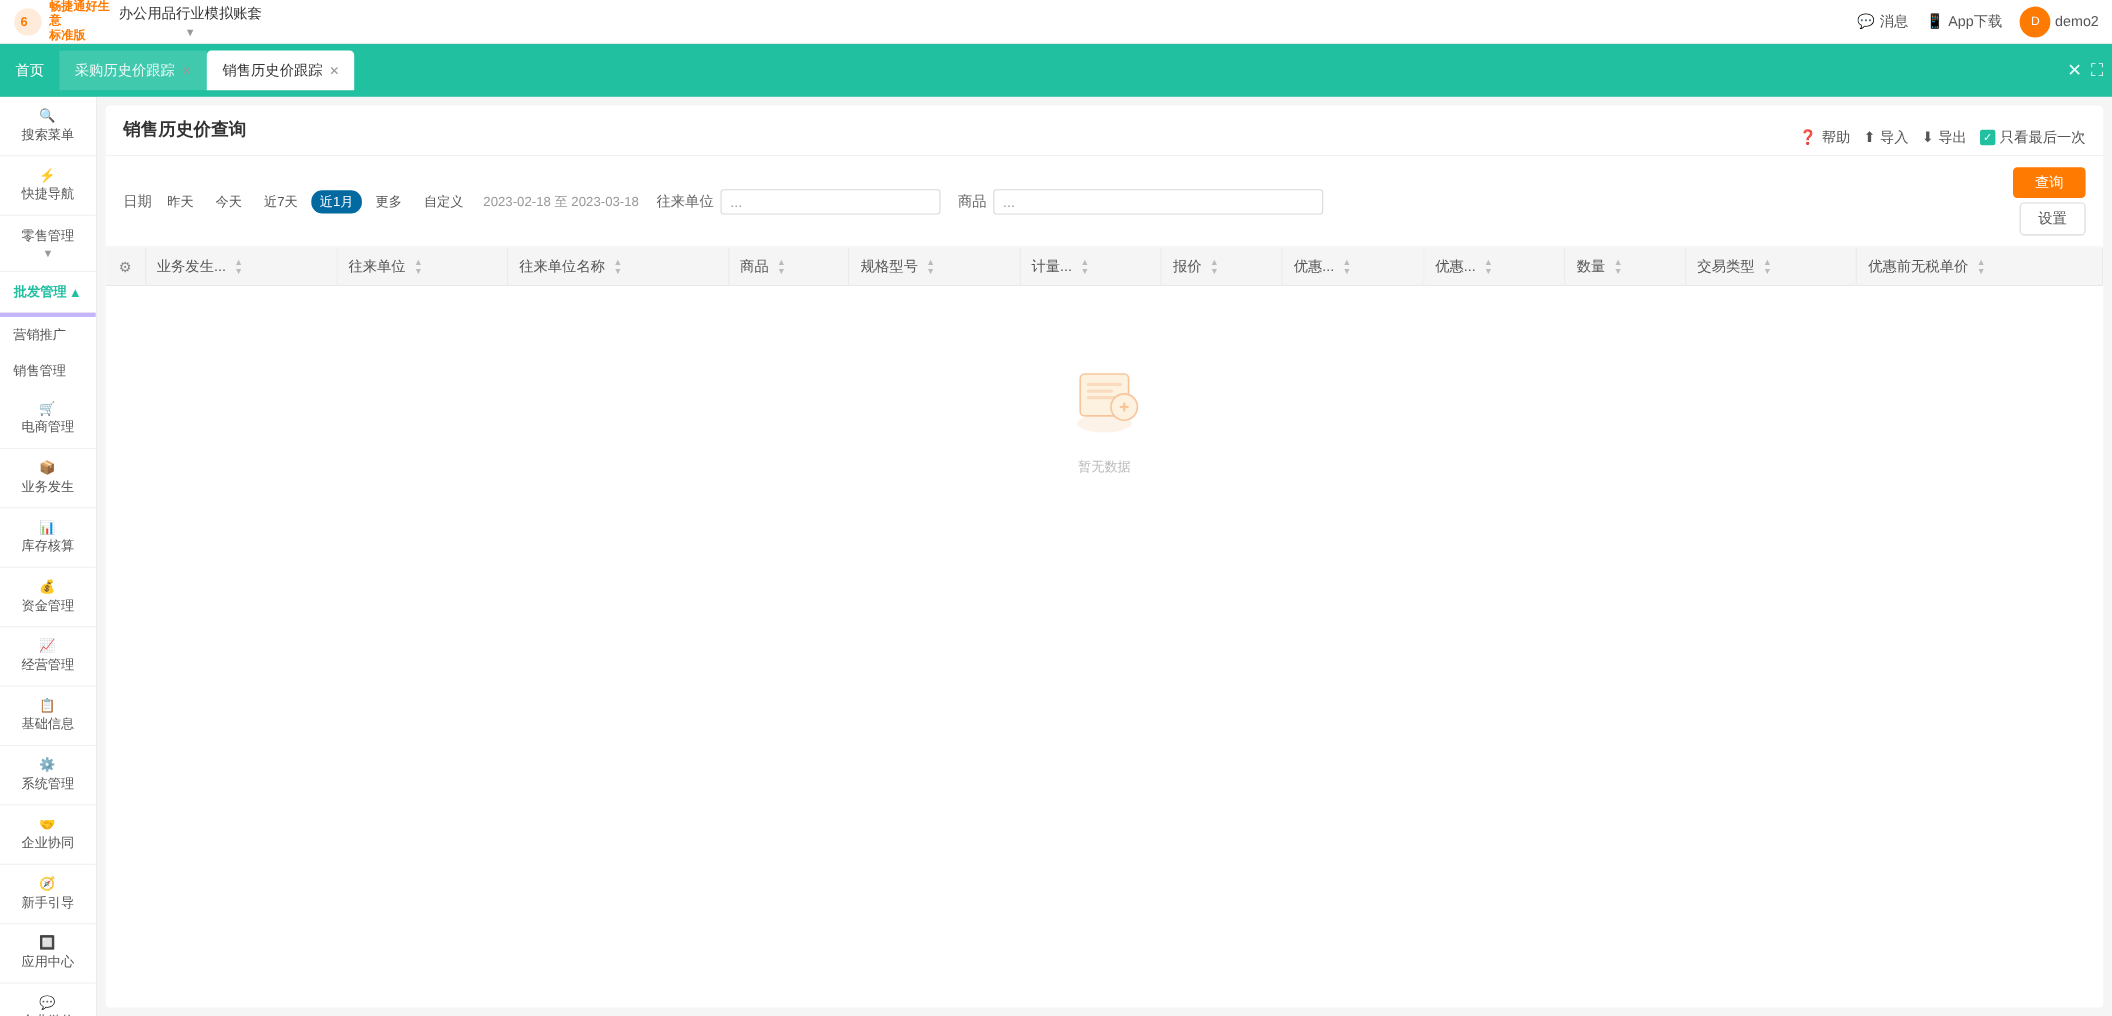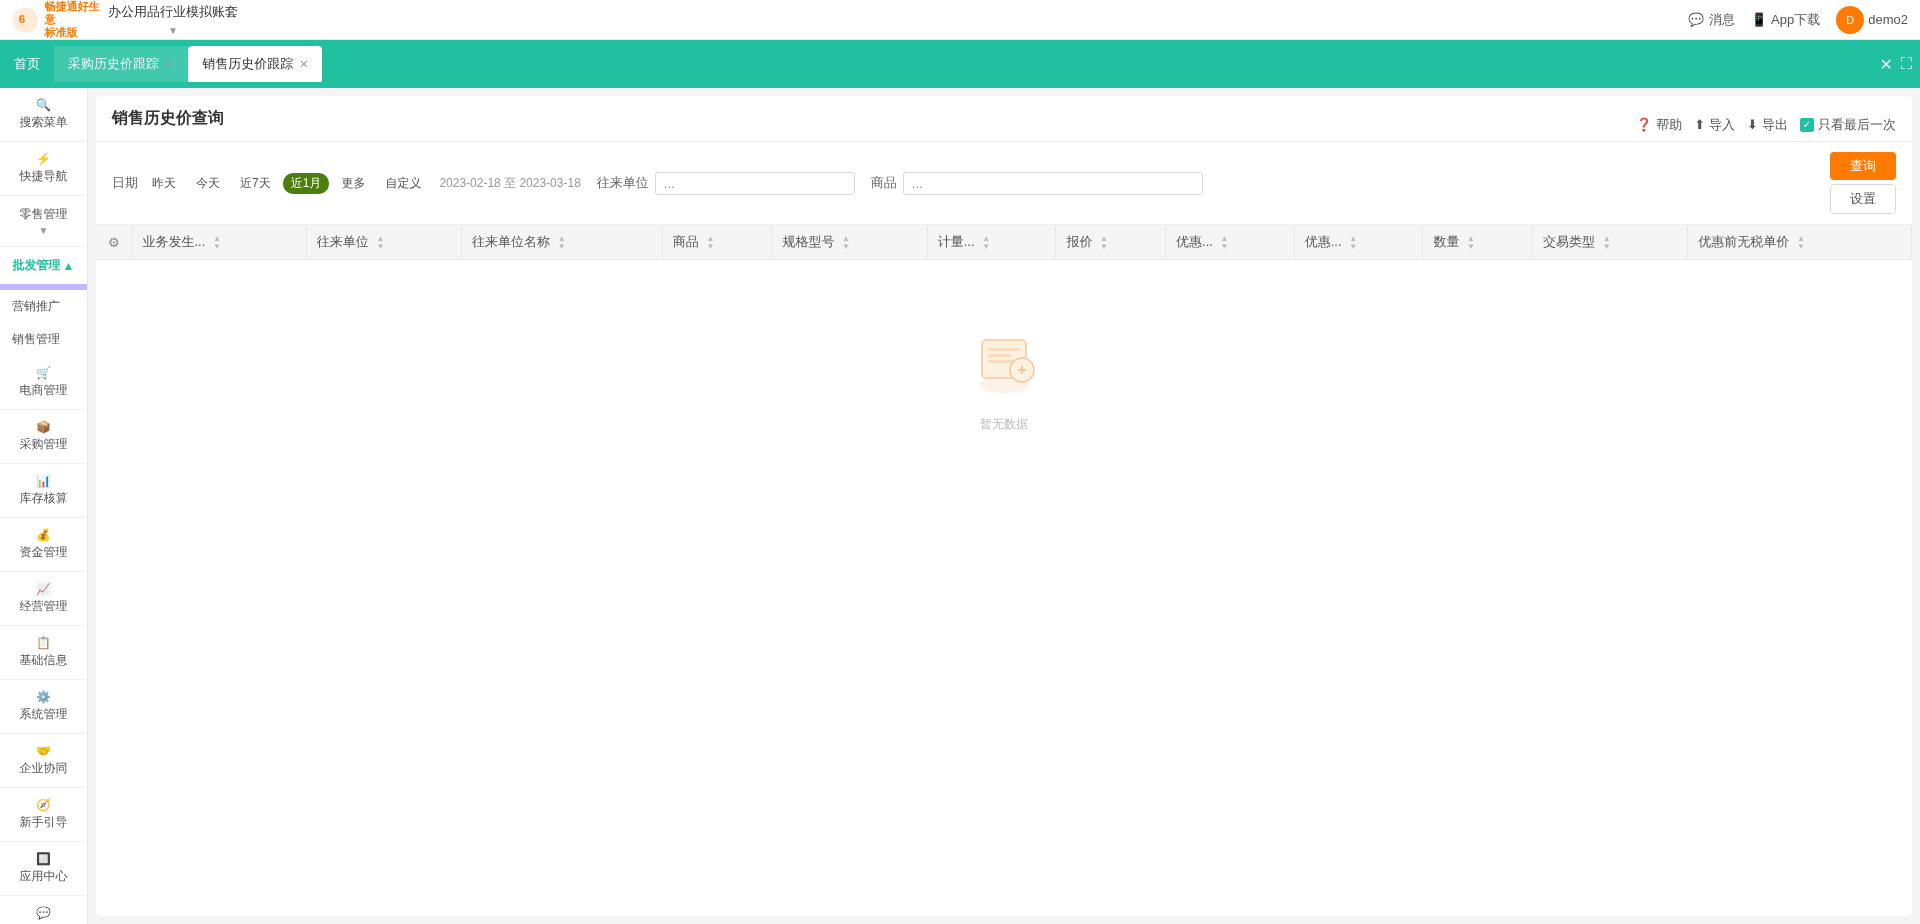--- a/index.html
+++ b/index.html
@@ -158,21 +158,21 @@
     .sidebar-group-header {
       display: flex;
       align-items: center;
       justify-content: center;
       gap: 2px;
       padding: 10px 8px;
       cursor: pointer;
       color: #333;
       font-size: 12px;
       font-weight: bold;
-      border-bottom: 6px solid #c4b5fd;
+      border-bottom: 4px solid #c4b5fd;
     }
     .sidebar-group-header.expanded { color: #20c0a0; }
     .sidebar-sub-item {
       display: flex;
       align-items: center;
       padding: 8px 12px;
       cursor: pointer;
       color: #555;
       font-size: 12px;
       width: 100%;
@@ -271,21 +271,21 @@
       justify-content: space-between;
     }
     .date-btn {
       padding: 2px 8px;
       font-size: 12px;
       cursor: pointer;
       color: #555;
       border-radius: 3px;
     }
     .date-btn.active {
-      background: #4d7c0f;
+      background: #0369a1;
       color: #fff;
       border-radius: 10px;
     }
     .date-range-text {
       font-size: 12px;
       color: #999;
       margin-left: 4px;
     }
     .filter-input {
       display: flex;
@@ -317,20 +317,21 @@
       border: 1px solid #d9d9d9;
       border-radius: 4px;
       cursor: pointer;
       font-size: 13px;
     }
     .filter-buttons {
       display: flex;
       flex-direction: column;
       gap: 4px;
       margin-left: auto;
+      align-items: flex-end;
     }
 
     
     .table-container {
       flex: 1;
       overflow: auto;
     }
     table {
       width: 100%;
       border-collapse: collapse;
@@ -468,21 +469,21 @@
     </div>
     <div class="sidebar-sub-item">
       <span>销售管理</span>
     </div>
     <div class="sidebar-item">
       <span>🛒</span>
       <span>电商管理</span>
     </div>
     <div class="sidebar-item">
       <span>📦</span>
-      <span>采购管理</span>
+      <span>业务发生</span>
     </div>
     <div class="sidebar-item">
       <span>📊</span>
       <span>库存核算</span>
     </div>
     <div class="sidebar-item">
       <span>💰</span>
       <span>资金管理</span>
     </div>
     <div class="sidebar-item">

